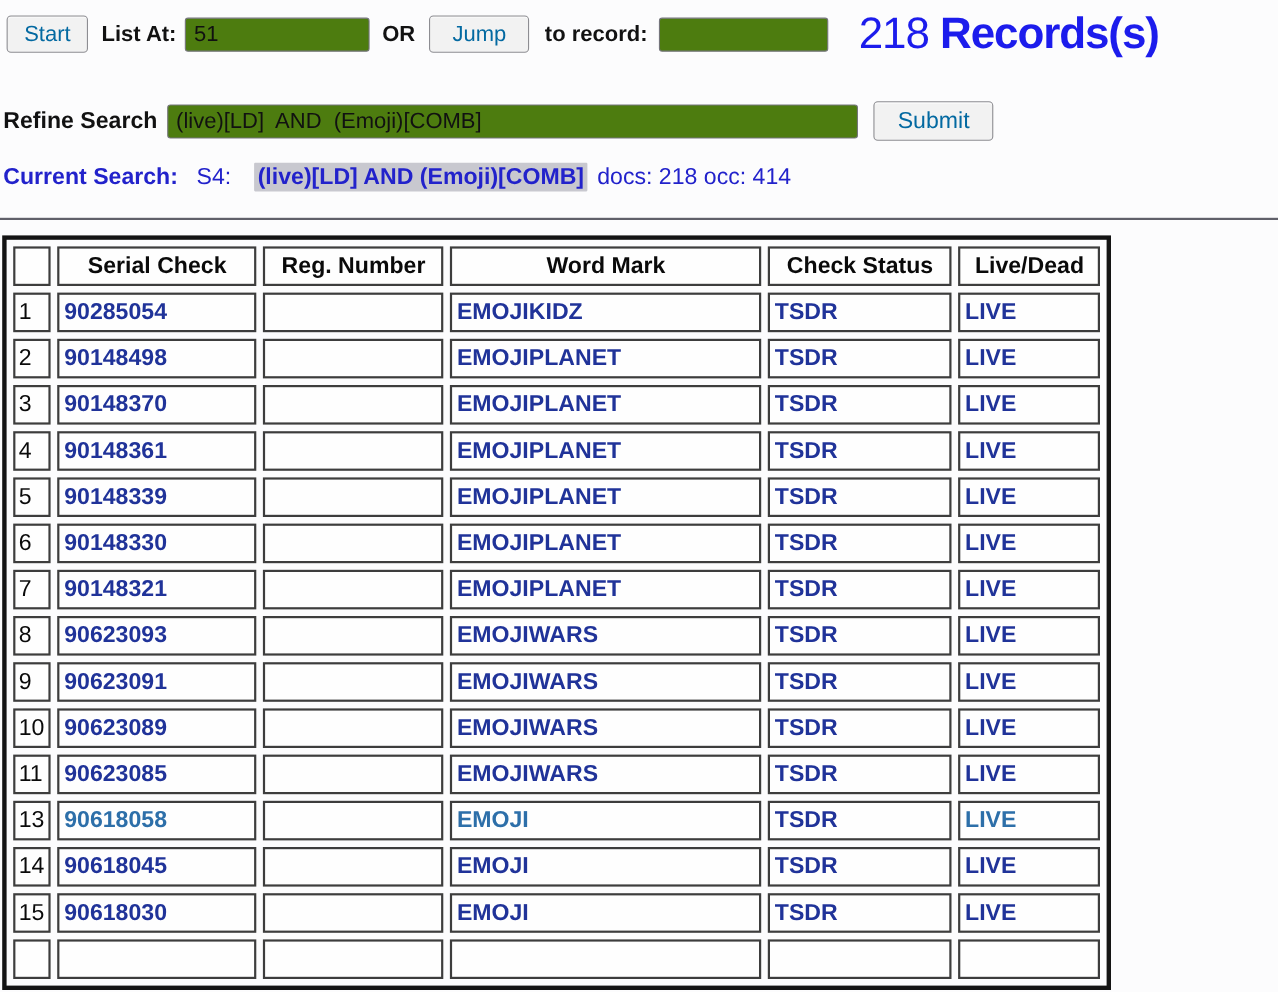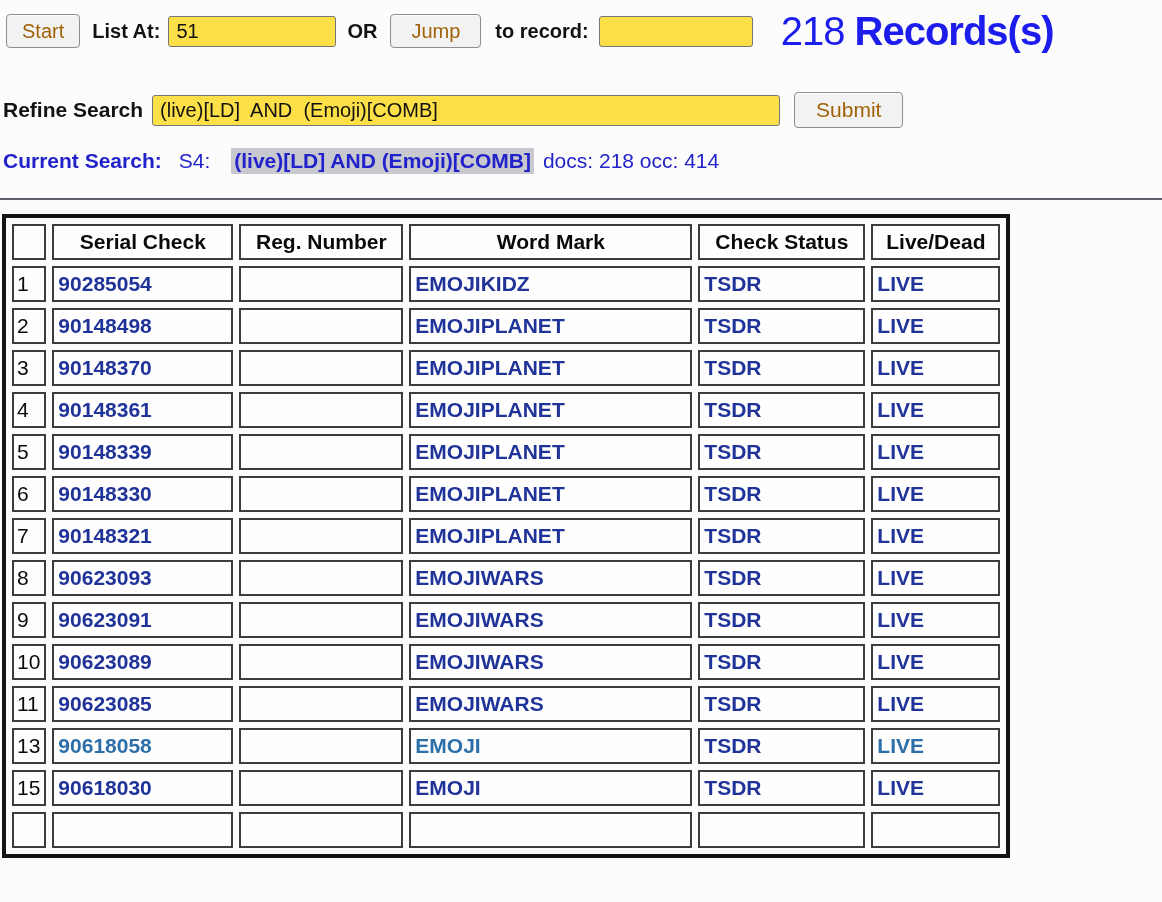--- a/index.html
+++ b/index.html
@@ -7,31 +7,31 @@
     --search-blue:#2222cb;
     --link-navy:#203399;
     --visited-link:#2d6fa9;
     --highlight-bg:#c8c8cf;
   }
   *{margin:0;padding:0;box-sizing:content-box;}
   html,body{width:1162px;height:902px;overflow:hidden;background:#fcfcfd;
     font-family:"Liberation Sans",sans-serif;color:#111;}
   .btn{
     font-family:"Liberation Sans",sans-serif;
-    font-size:20px;color:#a16207;
+    font-size:20px;color:#0369a1;
     background:#f2f2f2;
     border:1px solid #8d8d92;border-radius:4px;
     padding:4px 15px;line-height:1.2;
     box-shadow:inset 0 1px 0 #fdfdfd;
     cursor:pointer;
   }
   .txt{
     font-family:"Liberation Sans",sans-serif;
     font-size:20px;color:#111;
-    background:#fde047;border:1px solid #75757c;border-radius:3px;
+    background:#4d7c0f;border:1px solid #75757c;border-radius:3px;
     padding:3px 7px;
   }
   
   .bar1{display:flex;align-items:center;height:46px;margin:8px 0 0 6px;white-space:nowrap;}
   .bar1 .lbl{font-size:20px;font-weight:bold;color:#121212;}
   .lbl-listat{margin-left:12px;}
   .in-listat{width:152px;margin-left:8px;}
   .lbl-or{margin-left:11px;}
   .btn-jump{margin-left:13px;padding:4px 20px;}
   .lbl-torecord{margin-left:14px;}
@@ -210,20 +210,28 @@
   </tr>
       <tr>
     <td class="num">13</td>
     <td><a href="#" class="cell-link visited">90618058</a></td>
     <td><span></span></td>
     <td><a href="#" class="cell-link visited">EMOJI</a></td>
     <td><a href="#" class="cell-link">TSDR</a></td>
     <td><a href="#" class="cell-link visited">LIVE</a></td>
   </tr>
       <tr>
+    <td class="num">14</td>
+    <td><a href="#" class="cell-link">90618045</a></td>
+    <td><span></span></td>
+    <td><a href="#" class="cell-link">EMOJI</a></td>
+    <td><a href="#" class="cell-link">TSDR</a></td>
+    <td><a href="#" class="cell-link">LIVE</a></td>
+  </tr>
+      <tr>
     <td class="num">15</td>
     <td><a href="#" class="cell-link">90618030</a></td>
     <td><span></span></td>
     <td><a href="#" class="cell-link">EMOJI</a></td>
     <td><a href="#" class="cell-link">TSDR</a></td>
     <td><a href="#" class="cell-link">LIVE</a></td>
   </tr>
       <tr>
     <td class="num"></td>
     <td><a href="#" class="cell-link"></a></td>

